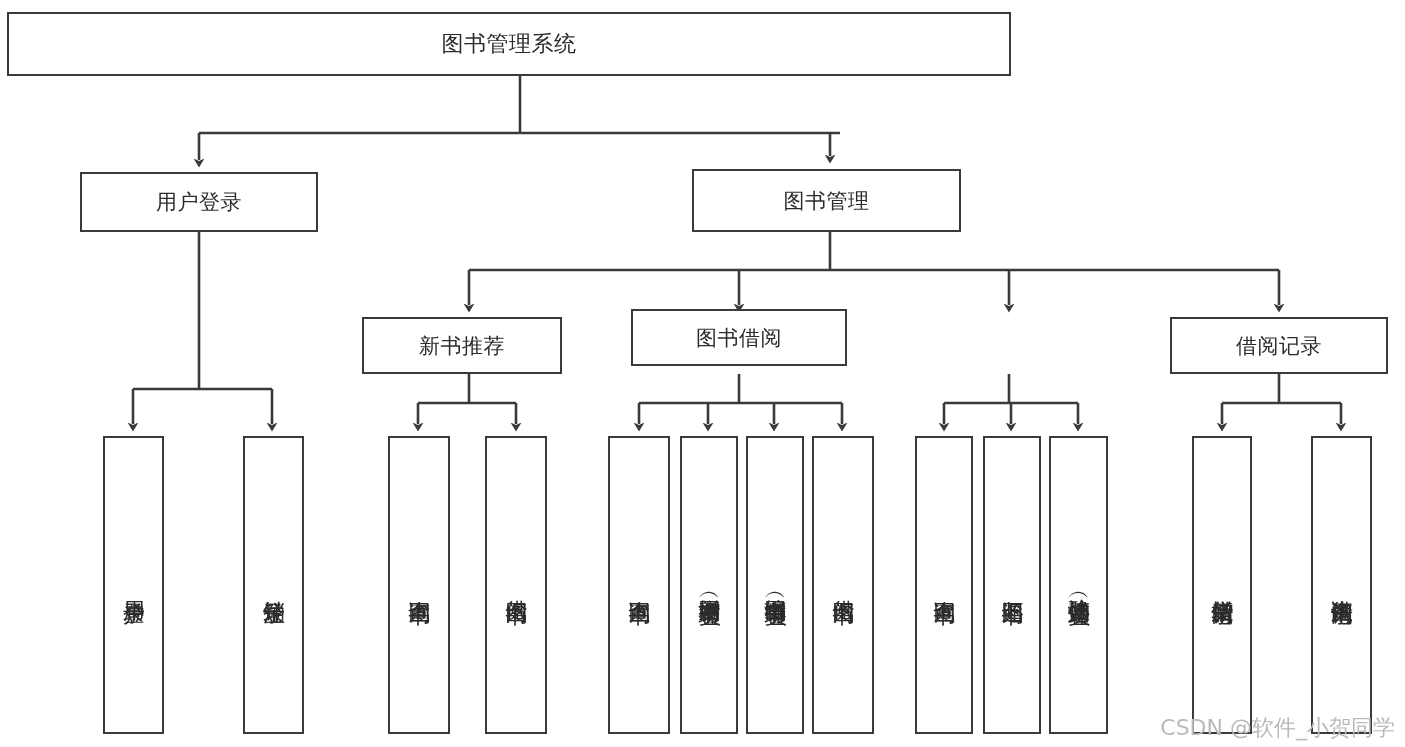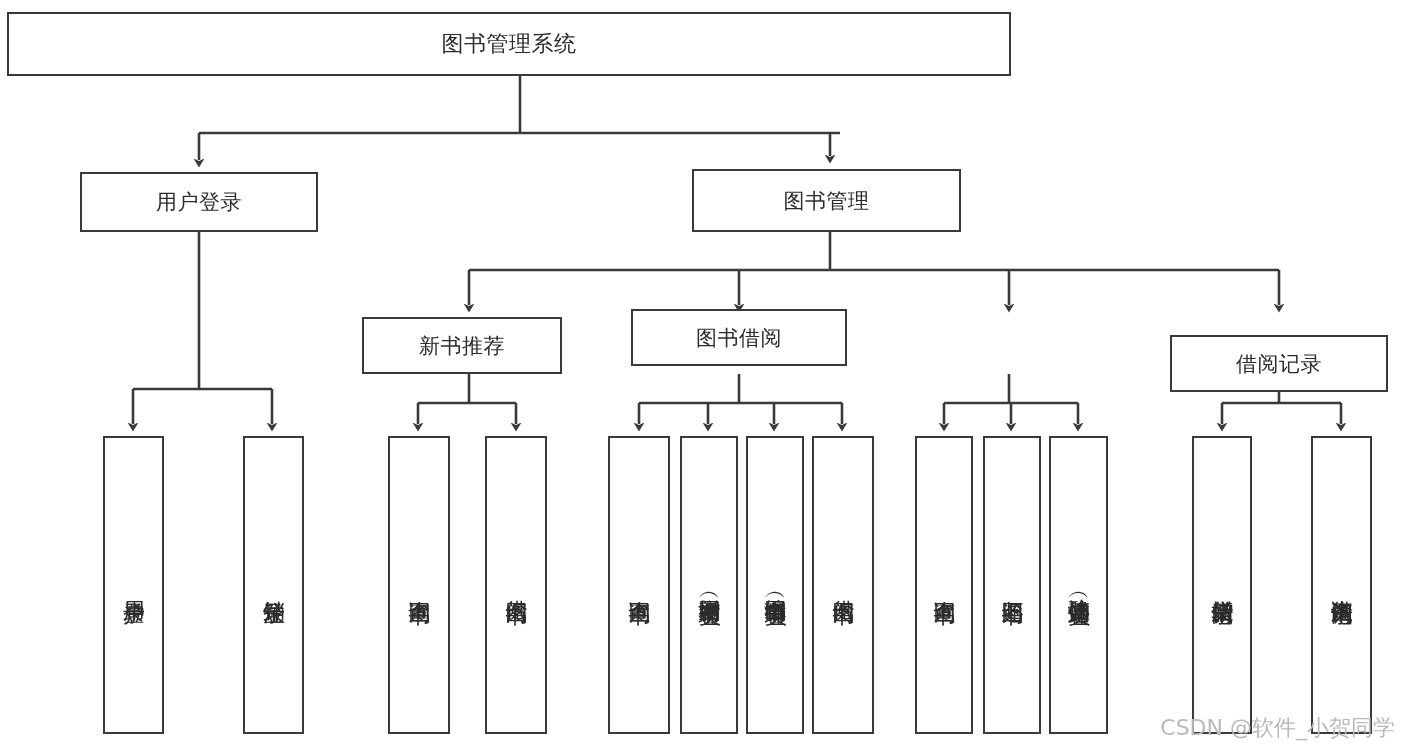--- a/index.html
+++ b/index.html
@@ -132,21 +132,21 @@
 
   <div class="node node-h" style="left:80px; top:172px; width:238px; height:60px;">用户登录</div>
 
   <div class="node node-h" style="left:692px; top:169px; width:269px; height:63px;">图书管理</div>
 
   <div class="node node-h" style="left:362px; top:317px; width:200px; height:57px;">新书推荐</div>
 
   <div class="node node-h" style="left:631px; top:309px; width:216px; height:57px;">图书借阅</div>
 
 
-  <div class="node node-h" style="left:1170px; top:335px; width:218px; height:57px;">借阅记录</div>
+  <div class="node node-h" style="left:1170px; top:317px; width:218px; height:57px;">借阅记录</div>
 
   <div class="node node-v" style="left:103px; top:436px; width:61px; height:298px;">
     <span class="vtext">用户登录</span>
   </div>
 
   <div class="node node-v" style="left:243px; top:436px; width:61px; height:298px;">
     <span class="vtext">注销登录</span>
   </div>
 
   <div class="node node-v" style="left:388px; top:436px; width:62px; height:298px;">

